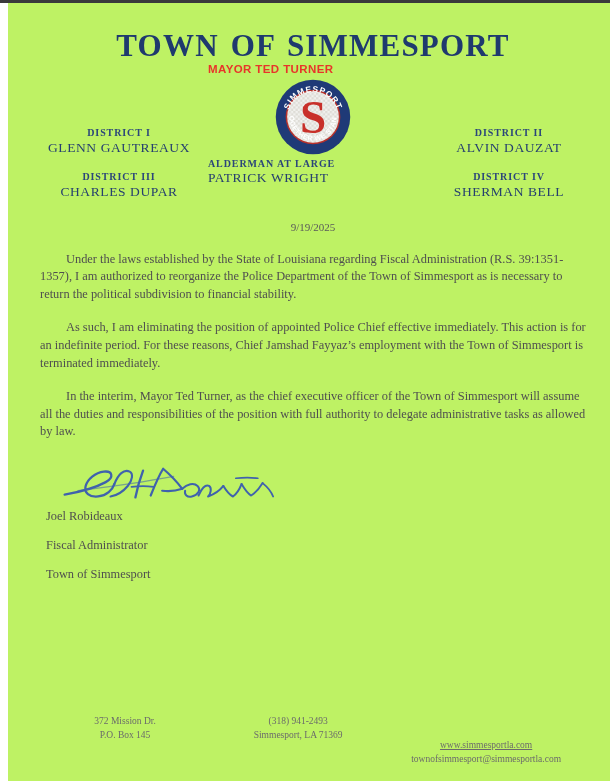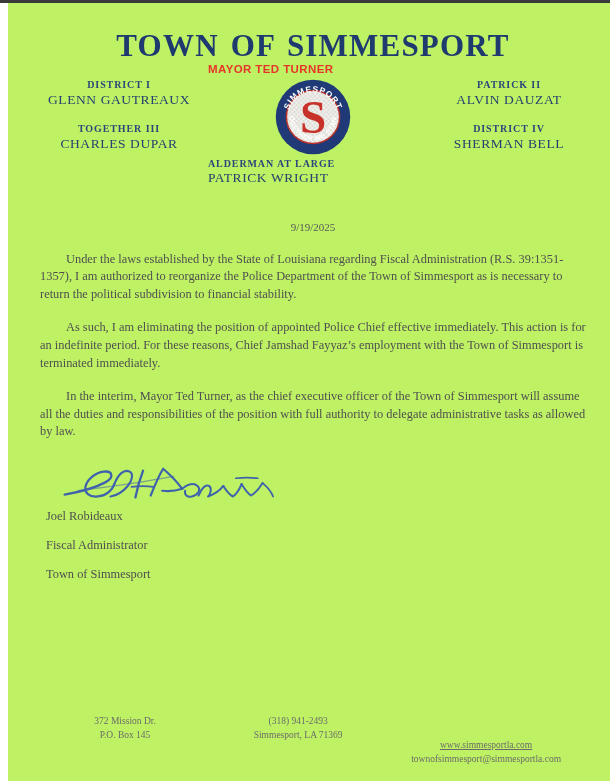--- a/index.html
+++ b/index.html
@@ -58,20 +58,21 @@
     width: 190px;
     color: #2e4a7d;
     font-family: "Liberation Serif", "DejaVu Serif", serif;
   }
   .official-block .district {
     font-size: 10px;
     letter-spacing: 0.9px;
     font-weight: bold;
     margin-bottom: 2px;
     color: #2b467a;
+    margin-top: 48px;
   }
   .official-block .person {
     font-size: 13.5px;
     letter-spacing: 0.6px;
     color: #26406f;
   }
 
   .d1 { left: 16px;  top: 2px; }
   .d3 { left: 16px;  top: 46px; }
   .d2 { right: 14px; top: 2px; }
@@ -179,26 +180,26 @@
     <div class="org-title">TOWN OF SIMMESPORT</div>
 
     <div class="officials">
 
       <div class="official-block d1">
         <div class="district">DISTRICT I</div>
         <div class="person">GLENN GAUTREAUX</div>
       </div>
 
       <div class="official-block d3">
-        <div class="district">TOGETHER III</div>
+        <div class="district">DISTRICT III</div>
         <div class="person">CHARLES DUPAR</div>
       </div>
 
       <div class="official-block d2">
-        <div class="district">PATRICK II</div>
+        <div class="district">DISTRICT II</div>
         <div class="person">ALVIN DAUZAT</div>
       </div>
 
       <div class="official-block d4">
         <div class="district">DISTRICT IV</div>
         <div class="person">SHERMAN BELL</div>
       </div>
 
       <div class="center-col">
 

